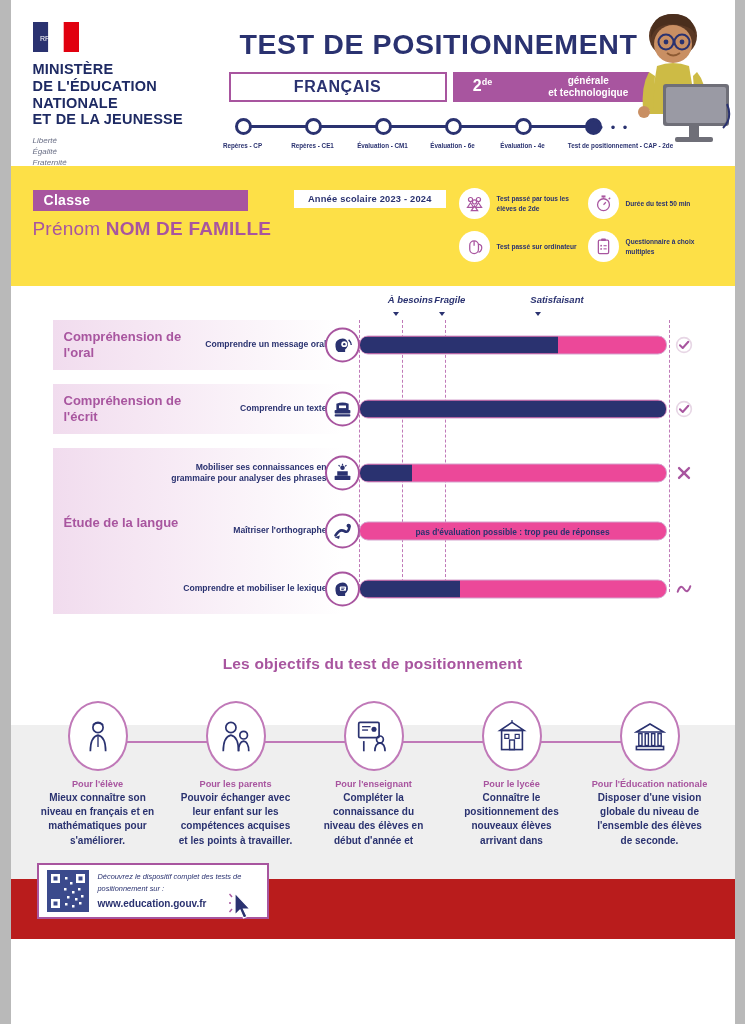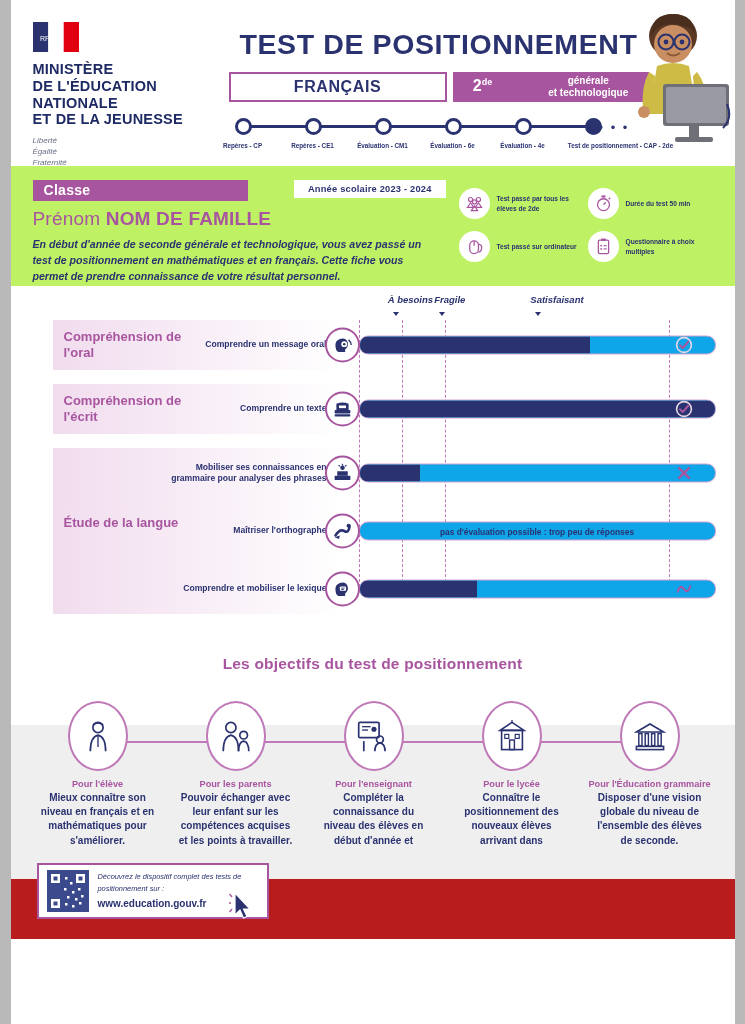--- a/index.html
+++ b/index.html
@@ -55,21 +55,21 @@
   }
   .tl-dot.filled{background:#2a3270;}
   .tl-ell{position:absolute;top:8px;font-size:13px;color:#2a3270;letter-spacing:2px;line-height:.6;}
   .tl-lbl{
     position:absolute;top:26px;font-size:6.3px;font-weight:bold;
     color:#2a3270;white-space:nowrap;transform:translateX(-50%);
   }
   .mascot{position:absolute;right:4px;top:6px;width:104px;height:150px;}
 
   
-  .idband{position:relative;background:#bef264;padding:14px 22px 18px 22px;height:120px;box-sizing:border-box;}
+  .idband{position:relative;background:#fde047;padding:24px 22px 18px 22px;height:120px;box-sizing:border-box;}
   .classe-chip{
     display:inline-block;vertical-align:top;width:215px;height:21px;line-height:21px;
     background:#a8559f;color:#fff;font-size:14px;font-weight:bold;
     padding-left:11px;box-sizing:border-box;letter-spacing:.3px;
   }
   .year-chip{
     display:inline-block;vertical-align:top;margin-left:42px;
     background:#fff;color:#2a3270;font-size:9.3px;font-weight:bold;
     padding:4px 14px;letter-spacing:.2px;
   }
@@ -121,23 +121,23 @@
     font-size:8.6px;font-weight:bold;color:#2a3270;line-height:1.3;
     top:50%;transform:translateY(-50%);
   }
   .comp-ico{
     position:absolute;left:314px;top:50%;transform:translateY(-50%);
     width:35px;height:35px;border-radius:50%;background:#fff;
     border:2.4px solid #a8559f;box-sizing:border-box;
     display:flex;align-items:center;justify-content:center;z-index:3;
   }
   .track{
-    position:absolute;left:348px;width:357px;height:19px;top:50%;
+    position:absolute;left:348px;width:308px;height:19px;top:50%;
     transform:translateY(-50%);
-    border:1.8px solid #d4a3ce;border-radius:9px;background:#0ea5e9;
+    border:1.8px solid #d4a3ce;border-radius:9px;background:#ec4899;
     box-sizing:border-box;overflow:hidden;
   }
   .fill{position:absolute;left:0;top:0;height:100%;background:#2a3270;}
   .noeval{
     position:absolute;left:0;top:0;width:100%;height:100%;
     display:flex;align-items:center;justify-content:center;
     font-size:8.4px;font-weight:bold;color:#2a3270;
   }
   .status{
     position:absolute;left:664px;top:50%;transform:translateY(-50%);
@@ -273,21 +273,20 @@
     </svg>
   </div>
 
   <div class="idband">
     <div class="classe-chip">Classe</div>
     <div class="year-chip">Année scolaire 2023 - 2024</div>
     <div class="student-name">
       <span class="first">Prénom</span>
       <span>NOM DE FAMILLE</span>
     </div>
-    <div class="intro">En début d'année de seconde générale et technologique, vous avez passé un test de positionnement en mathématiques et en français. Cette fiche vous permet de prendre connaissance de votre résultat personnel.</div>
 
     <div class="badges">
       <div class="badge-row">
         <div class="badge">
           <div class="badge-ico">
             <svg viewBox="0 0 24 24" width="19" height="19">
               <circle cx="7" cy="7" r="2.6" fill="none" stroke="#a8559f" stroke-width="1.5"></circle>
               <circle cx="17" cy="7" r="2.6" fill="none" stroke="#a8559f" stroke-width="1.5"></circle>
               <circle cx="12" cy="10" r="2.6" fill="none" stroke="#a8559f" stroke-width="1.5"></circle>
               <path d="M3 17 L7 11 L11 17 Z" fill="none" stroke="#a8559f" stroke-width="1.5"></path>
@@ -545,21 +544,21 @@
           <div class="obj-ico">
             <svg viewBox="0 0 40 40" width="32" height="32">
               <path d="M3 15 L20 5 L37 15 Z" fill="none" stroke="#2a3270" stroke-width="2"></path>
               <rect x="6" y="17" width="4" height="15" fill="none" stroke="#2a3270" stroke-width="1.8"></rect>
               <rect x="14" y="17" width="4" height="15" fill="none" stroke="#2a3270" stroke-width="1.8"></rect>
               <rect x="22" y="17" width="4" height="15" fill="none" stroke="#2a3270" stroke-width="1.8"></rect>
               <rect x="30" y="17" width="4" height="15" fill="none" stroke="#2a3270" stroke-width="1.8"></rect>
               <rect x="3" y="33" width="34" height="4" fill="none" stroke="#2a3270" stroke-width="2"></rect>
             </svg>
           </div>
-          <div class="obj-h">Pour l'Éducation grammaire</div>
+          <div class="obj-h">Pour l'Éducation nationale</div>
           <div class="obj-p">Disposer d'une vision globale du niveau de l'ensemble des élèves de seconde.</div>
         </div>
       </div>
   </div>
 
   <div class="footer">
     <div class="footer-gray"></div>
     <div class="fbox">
       <svg class="fqr" viewBox="0 0 42 42">
         <rect width="42" height="42" fill="#3b4a8c"></rect>

